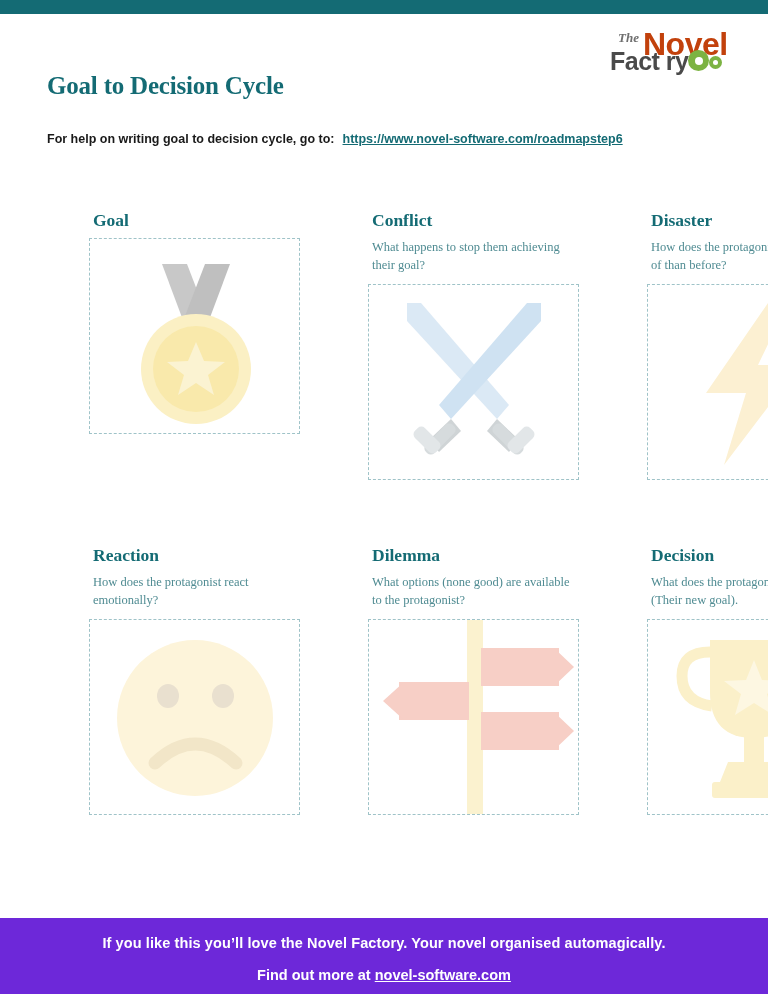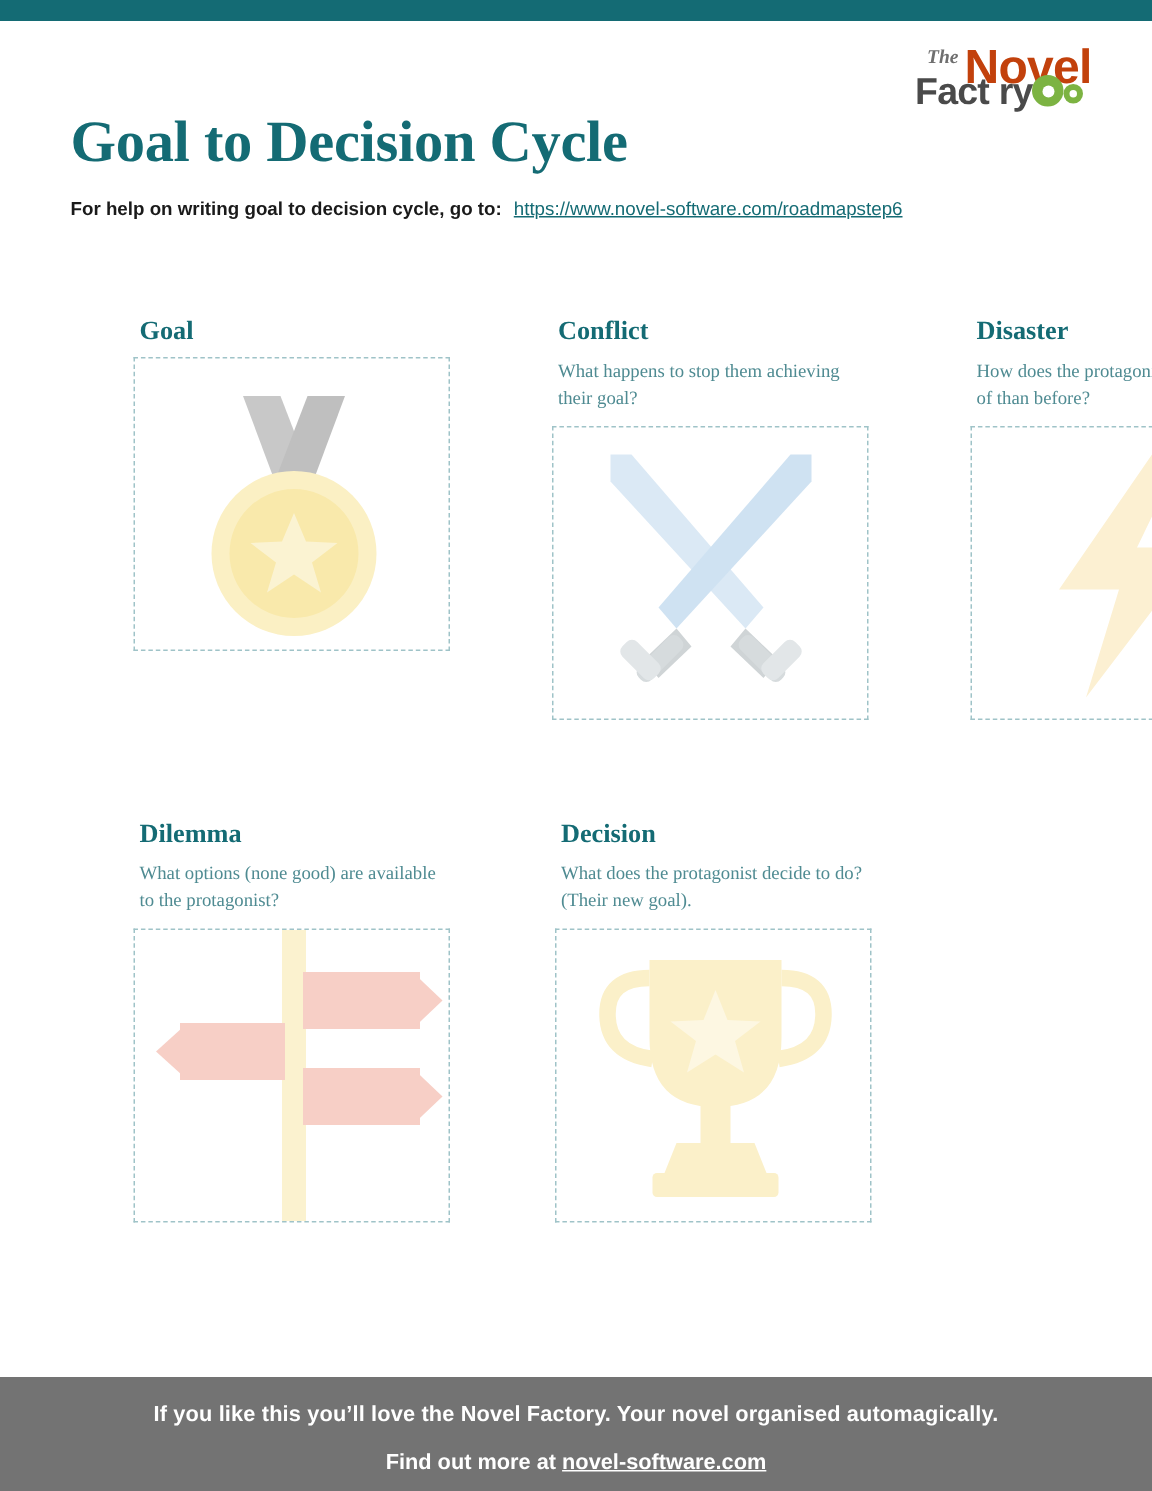--- a/index.html
+++ b/index.html
@@ -16,21 +16,21 @@
     overflow: hidden;
   }
   .top-bar {
     position: absolute; top: 0; left: 0;
     width: 768px; height: 14px;
     background: #146b74;
   }
   .bottom-bar {
     position: absolute; left: 0; bottom: 0;
     width: 768px; height: 76px;
-    background: #737373;
+    background: #6d28d9;
     color: #ffffff;
     text-align: center;
   }
   .bottom-line1 {
     font-size: 14.5px;
     font-weight: bold;
     padding-top: 17px;
     letter-spacing: 0.1px;
   }
   .bottom-line2 {
@@ -102,37 +102,37 @@
     left: 4px; top: 4px;
     width: 5px; height: 5px;
     border-radius: 50%;
     background: #ffffff;
   }
   h1.title {
     position: absolute;
     left: 47px; top: 72px;
     margin: 0;
     font-family: "Liberation Serif", serif;
-    font-size: 39px;
+    font-size: 25px;
     font-weight: bold;
     color: #146b74;
     letter-spacing: -0.2px;
   }
   .subtitle {
     position: absolute;
     left: 47px; top: 132px;
     font-size: 12.5px;
     font-weight: bold;
     color: #1a1a1a;
   }
   .subtitle .link {
     color: #146b74;
     text-decoration: underline;
     margin-left: 8px;
-    font-weight: normal;
+    font-weight: bold;
   }
   .grid {
     position: absolute;
     left: 44px; top: 210px;
     width: 690px;
   }
   .row {
     display: flex;
     gap: 23px;
   }
@@ -228,20 +228,32 @@
           <svg width="211" height="196" viewBox="0 0 211 196">
             <path d="M120 18 L58 108 L98 108 L76 180 L152 80 L110 80 L140 18 Z" fill="#fcf0d2"></path>
           </svg>
         </div>
       </div>
 
     </div>
 
     <div class="row second">
 
+      <div class="cell">
+        <div class="cell-title">Reaction</div>
+        <div class="cell-desc">How does the protagonist react emotionally?</div>
+        <div class="box">
+          <svg width="211" height="196" viewBox="0 0 211 196">
+            <circle cx="105" cy="98" r="78" fill="#fdf4da"></circle>
+            <ellipse cx="78" cy="76" rx="11" ry="12" fill="#e9e0cf"></ellipse>
+            <ellipse cx="133" cy="76" rx="11" ry="12" fill="#e9e0cf"></ellipse>
+            <path d="M65 143 Q105 105 146 143" stroke="#f2e6c8" stroke-width="13" fill="none" stroke-linecap="round"></path>
+          </svg>
+        </div>
+      </div>
 
       <div class="cell">
         <div class="cell-title">Dilemma</div>
         <div class="cell-desc">What options (none good) are available to the protagonist?</div>
         <div class="box">
           <svg width="211" height="196" viewBox="0 0 211 196">
             <rect x="98" y="0" width="16" height="196" fill="#fbf2cf"></rect>
             <path d="M112 28 L190 28 L190 66 L112 66 Z" fill="#f7cfc6"></path>
             <path d="M185 28 L205 47 L185 66 Z" fill="#f7cfc6"></path>
             <path d="M100 62 L30 62 L30 100 L100 100 Z" fill="#f7cfc6"></path>

